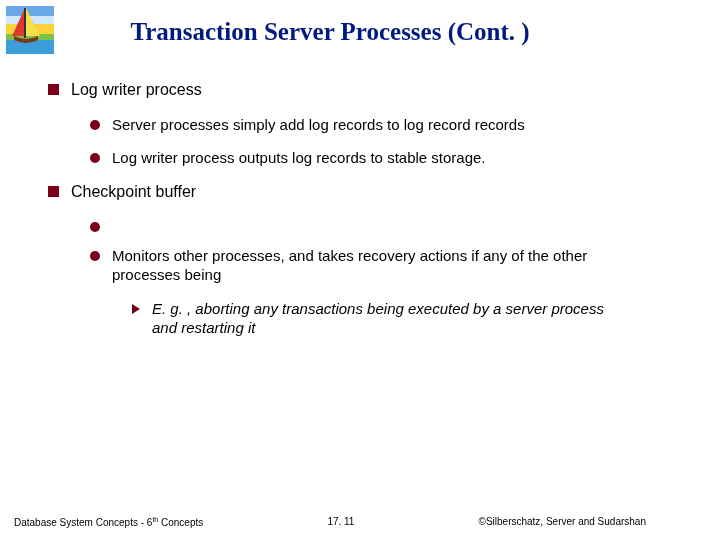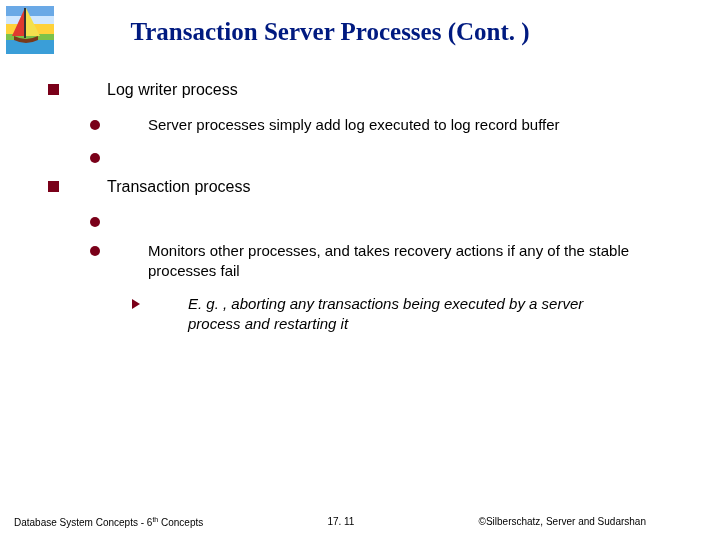--- a/index.html
+++ b/index.html
@@ -1,21 +1,21 @@
 <!DOCTYPE html>
 <html><head>
 <meta charset="utf-8">
 <style>
   * { margin: 0; padding: 0; box-sizing: border-box; }
   html, body { width: 720px; height: 540px; background: #fff; font-family: Arial, Helvetica, sans-serif; color: #000; }
   .slide { position: relative; width: 660px; height: 540px; }
   .logo { position: absolute; top: 6px; left: 6px; width: 48px; height: 48px; }
   .title { position: absolute; top: 18px; left: 0; width: 100%; text-align: center; font-size: 25px; font-weight: bold; font-family: "Times New Roman", Times, serif; color: #001a80; }
   .content { position: absolute; top: 80px; left: 48px; right: 30px; }
-  .row { display: flex; align-items: flex-start; margin-bottom: 14px; gap: 36px; }
+  .row { display: flex; align-items: flex-start; margin-bottom: 14px; }
   .bullet-box { width: 11px; height: 11px; background: #7a0019; flex-shrink: 0; margin-top: 4px; margin-right: 12px; }
   .bullet-dot { width: 10px; height: 10px; border-radius: 50%; background: #7a0019; flex-shrink: 0; margin-top: 5px; margin-right: 12px; }
   .bullet-arrow { width: 0; height: 0; border-top: 5px solid transparent; border-bottom: 5px solid transparent; border-left: 8px solid #7a0019; flex-shrink: 0; margin-top: 5px; margin-right: 12px; }
   .lvl1 { font-size: 16px; line-height: 1.3; }
   .lvl2-wrap { margin-left: 42px; }
   .lvl2 { font-size: 15px; line-height: 1.3; }
   .lvl3-wrap { margin-left: 84px; }
   .lvl3 { font-size: 15px; line-height: 1.3; font-style: italic; }
   .footer { position: absolute; bottom: 12px; left: 0; width: 100%; padding: 0 14px; display: flex; justify-content: space-between; font-size: 10px; color: #000; }
   .footer .left sup { font-size: 7px; }
@@ -42,43 +42,44 @@
   <div class="content">
 
     <div class="row">
       <div class="bullet-box"></div>
       <div class="lvl1">Log writer process</div>
     </div>
 
     <div class="lvl2-wrap">
       <div class="row">
         <div class="bullet-dot"></div>
-        <div class="lvl2">Server processes simply add log executed to log record buffer</div>
+        <div class="lvl2">Server processes simply add log records to log record records</div>
       </div>
       <div class="row">
         <div class="bullet-dot"></div>
+        <div class="lvl2">Log writer process outputs log records to stable storage.</div>
       </div>
     </div>
 
     <div class="row">
       <div class="bullet-box"></div>
-      <div class="lvl1">Transaction process</div>
+      <div class="lvl1">Checkpoint buffer</div>
     </div>
 
     <div class="lvl2-wrap">
       <div class="row">
         <div class="bullet-dot"></div>
       </div>
     </div>
 
 
     <div class="lvl2-wrap">
       <div class="row">
         <div class="bullet-dot"></div>
-        <div class="lvl2">Monitors other processes, and takes recovery actions if any of the stable processes fail</div>
+        <div class="lvl2">Monitors other processes, and takes recovery actions if any of the other processes being</div>
       </div>
     </div>
 
     <div class="lvl3-wrap">
       <div class="row">
         <div class="bullet-arrow"></div>
         <div class="lvl3">E. g. , aborting any transactions being executed by a server process and restarting it</div>
       </div>
     </div>
 

